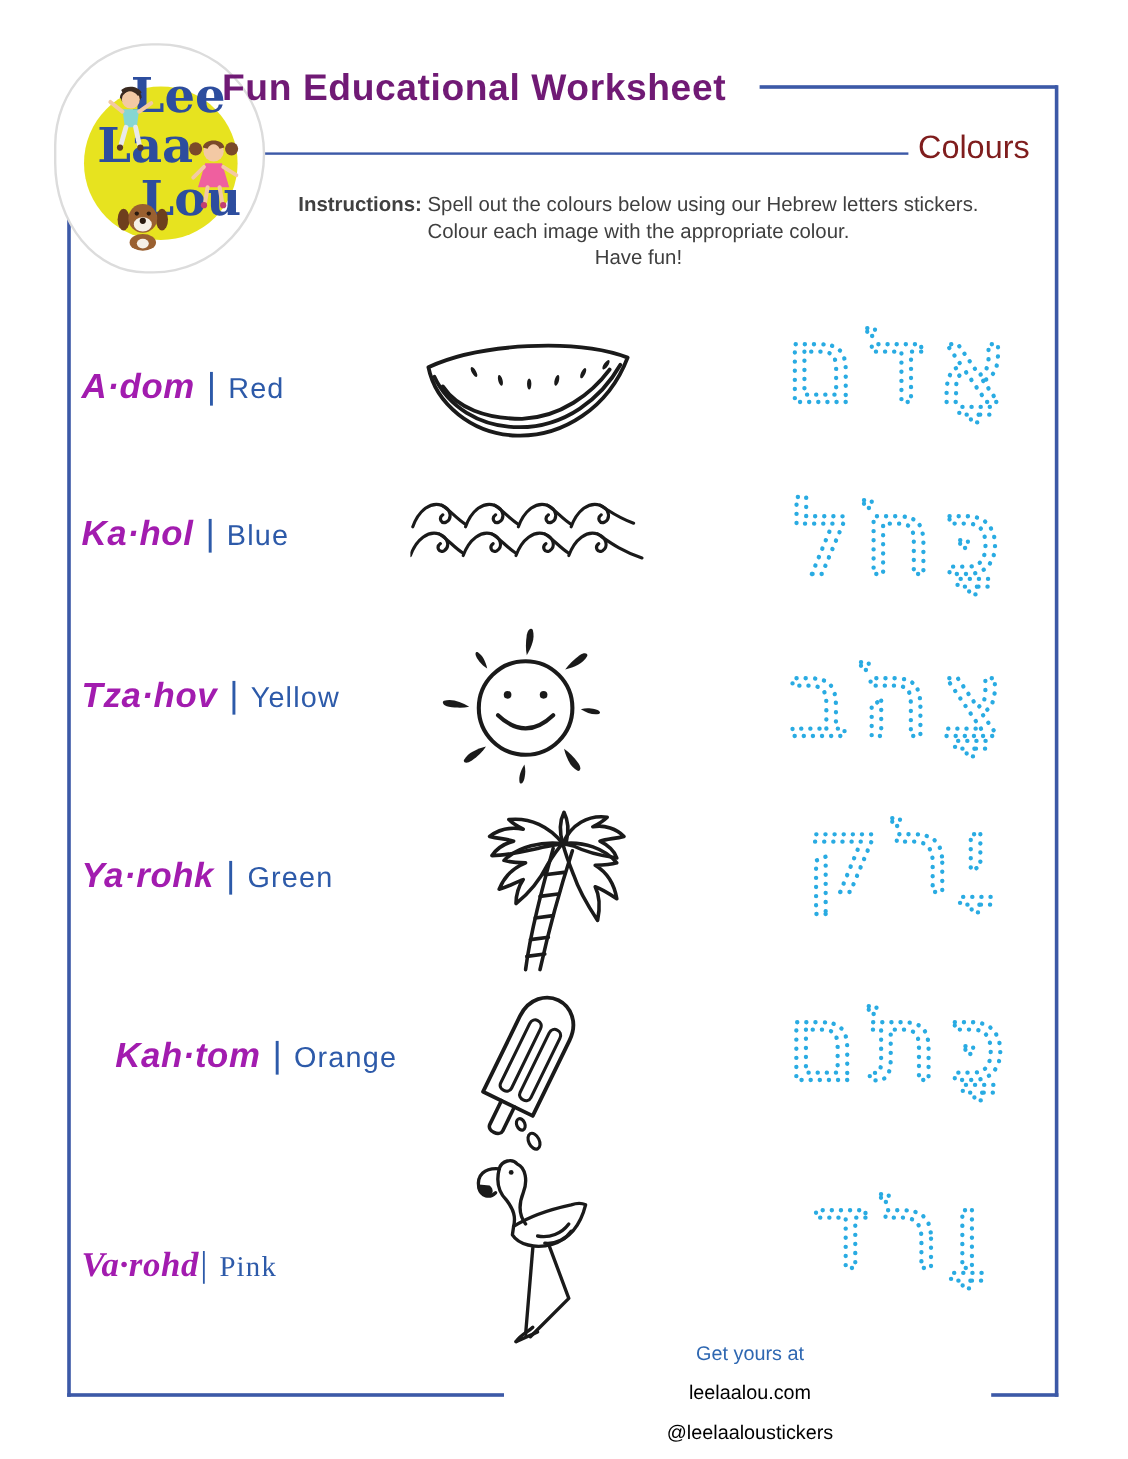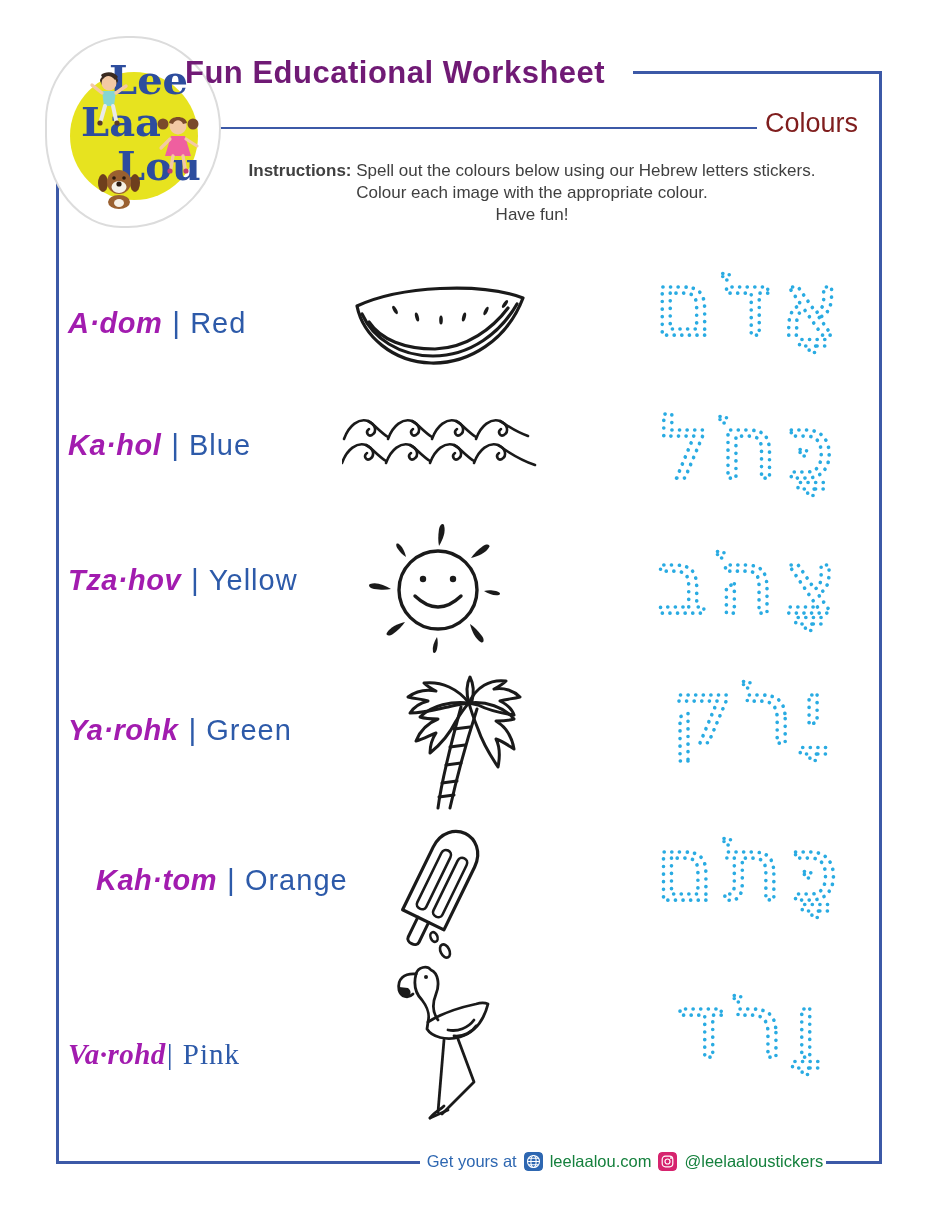--- a/index.html
+++ b/index.html
@@ -37,39 +37,39 @@
   
   #instructions{position:absolute;left:182px;top:160px;width:700px;text-align:center;
       font-size:17px;line-height:22px;color:#3f3f3f;}
   #instructions b{color:#404040;}
 
   
   .row-label{position:absolute;left:68px;white-space:nowrap;}
   .translit{font-size:29px;font-weight:700;font-style:italic;color:#a21caf;letter-spacing:.5px;}
   .sep{font-size:30px;font-weight:300;color:#2d5aa9;margin:0 10px;}
   .tight .sep{margin-left:1px;}
-  .colour{font-size:29px;font-weight:400;color:#2d5aa9;letter-spacing:1px;}
+  .colour{font-size:24px;font-weight:400;color:#2d5aa9;letter-spacing:1px;}
   #label-1{top:306px;} #label-2{top:428px;} #label-3{top:563px;}
   #label-4{top:713px;} #label-5{top:863px;margin-left:28px;} #label-6{top:1037px;font-family:Liberation Serif, serif;}
 
   .art{position:absolute;stroke:#1a1a1a;fill:none;stroke-linecap:round;stroke-linejoin:round;}
   .art .fill{fill:#1a1a1a;stroke:none;}
 
   .hebrew{position:absolute;left:620px;width:264px;height:140px;}
   .hebrew text{font-family:"DejaVu Sans",sans-serif;font-size:88px;letter-spacing:10px;
       fill:none;stroke:#29abe2;stroke-width:3.6;stroke-dasharray:0.1 7.5;
       stroke-linecap:round;stroke-linejoin:round;text-anchor:middle;}
   #heb-1{top:250px;} #heb-2{top:393px;} #heb-3{top:528px;}
   #heb-4{top:658px;} #heb-5{top:815px;} #heb-6{top:972px;}
 
   
   #footer{position:absolute;left:420px;top:1148px;width:410px;height:26px;
       display:flex;align-items:center;justify-content:center;gap:7px;
-      font-size:16.5px;color:#2e67b1;white-space:nowrap;}
-  #footer .link{color:#15803d;text-decoration:none;}
+      font-size:16.5px;color:#2e67b1;white-space:nowrap;flex-direction:column;}
+  #footer .link{color:#000000;text-decoration:none;}
   .badge{width:19px;height:19px;border-radius:4px;display:inline-block;}
 </style>
 </head>
 <body>
 
 <div id="sheet">
 
   <div class="hline" id="line-title"></div>
   <div class="vline" id="line-right"></div>
   <div class="hline" id="line-colours"></div>

